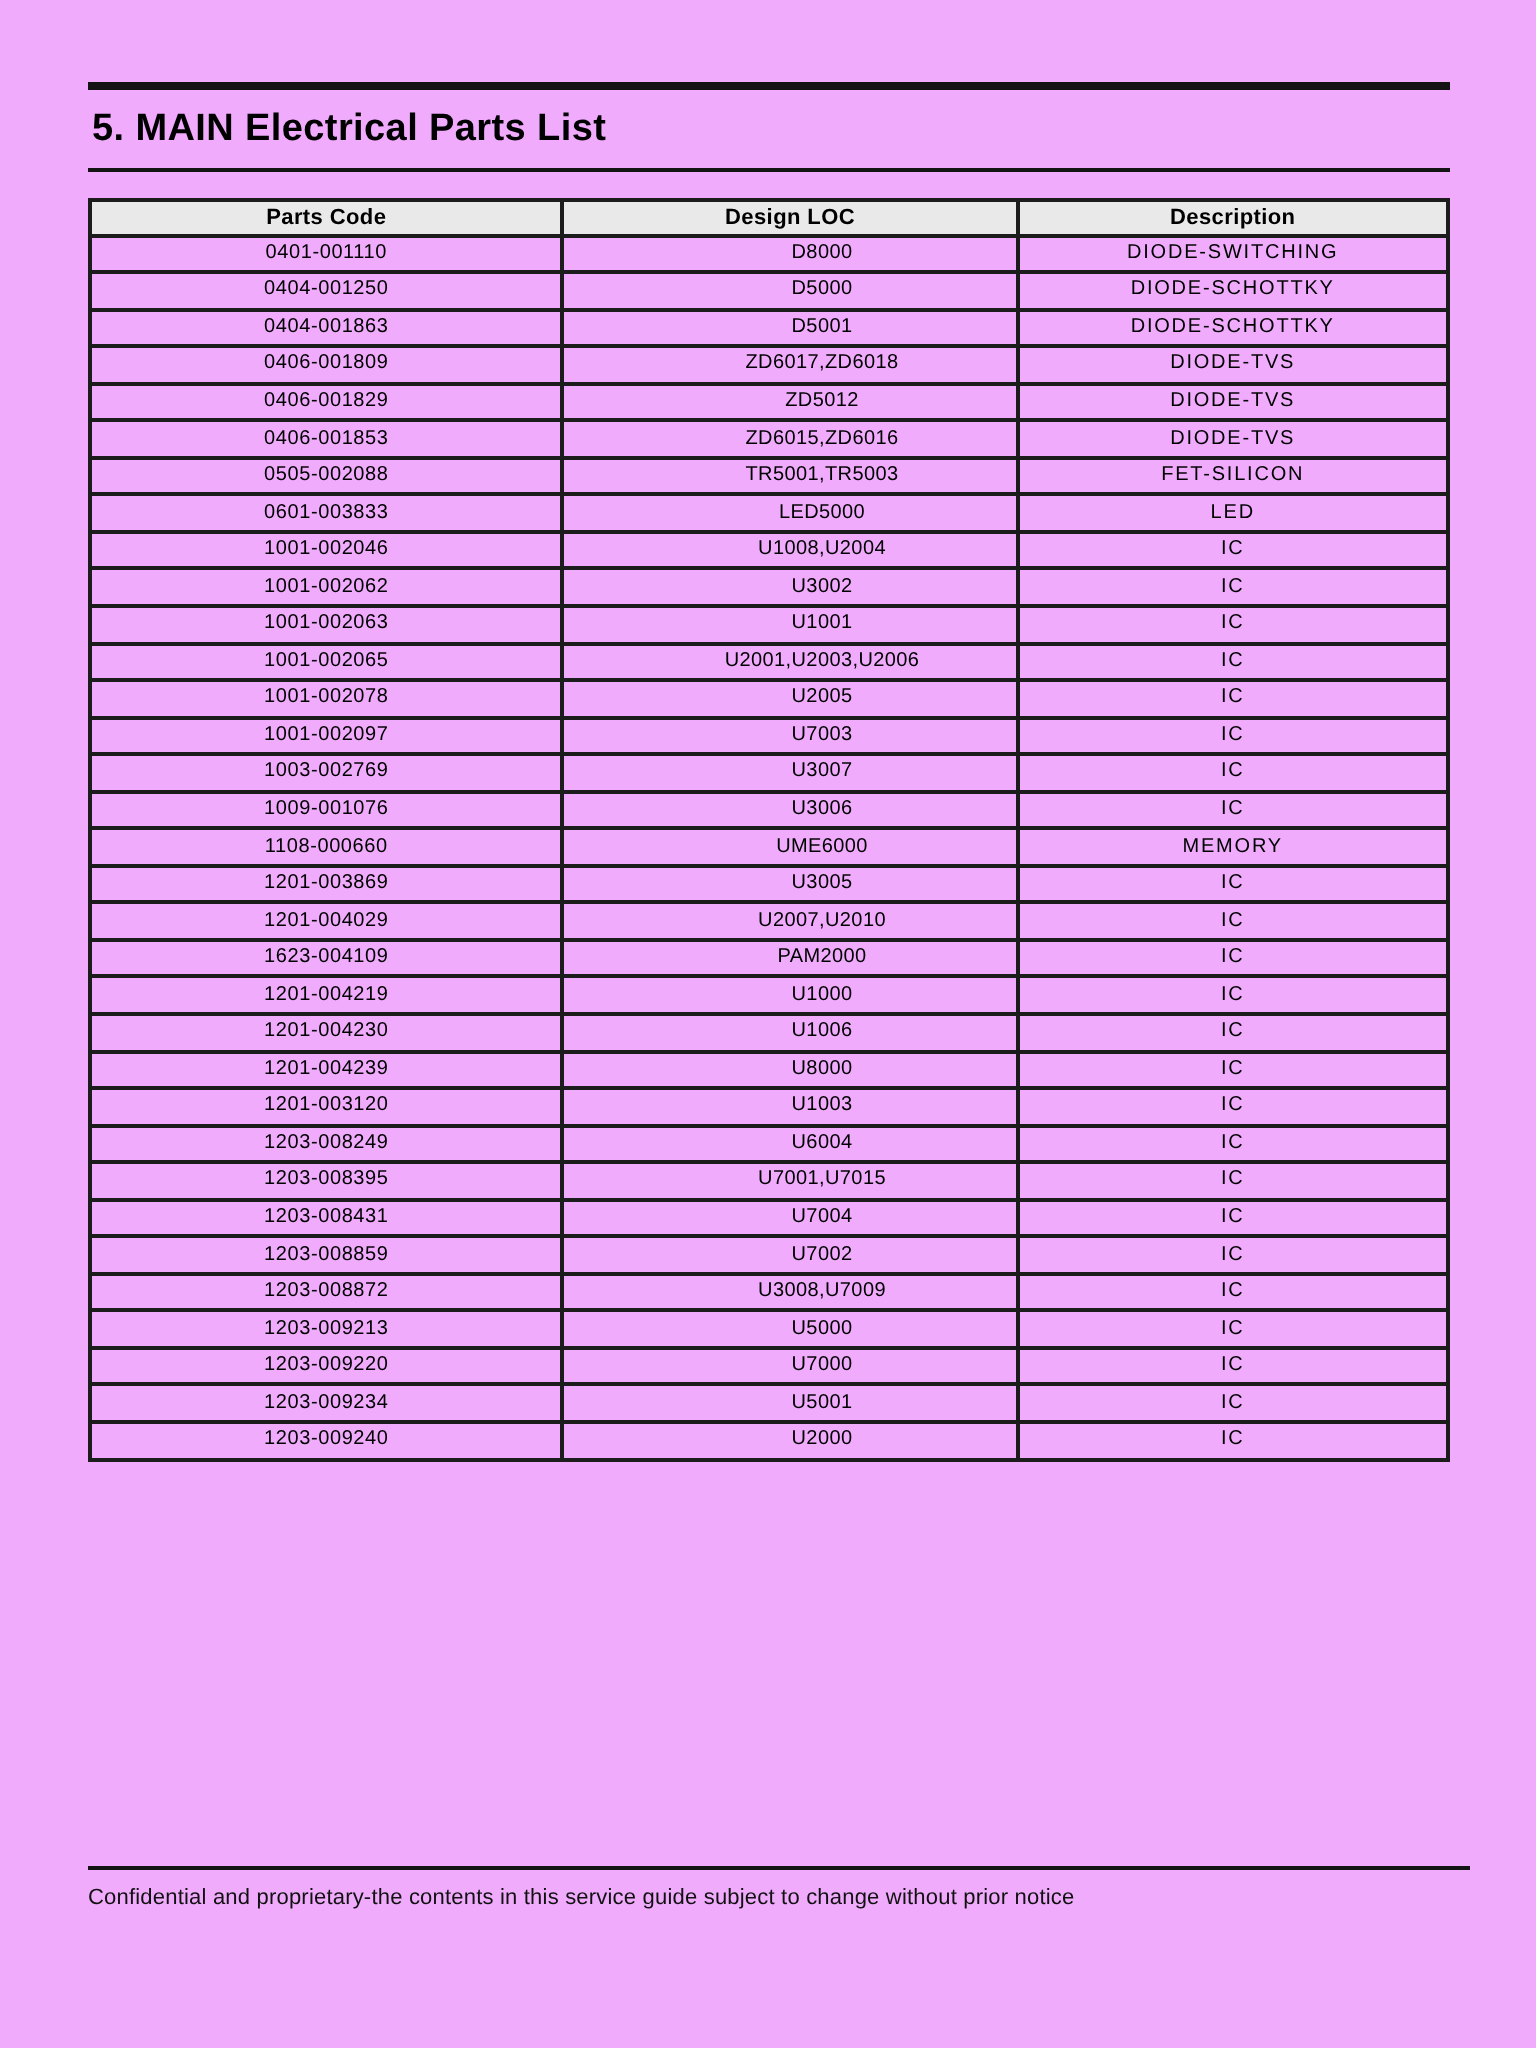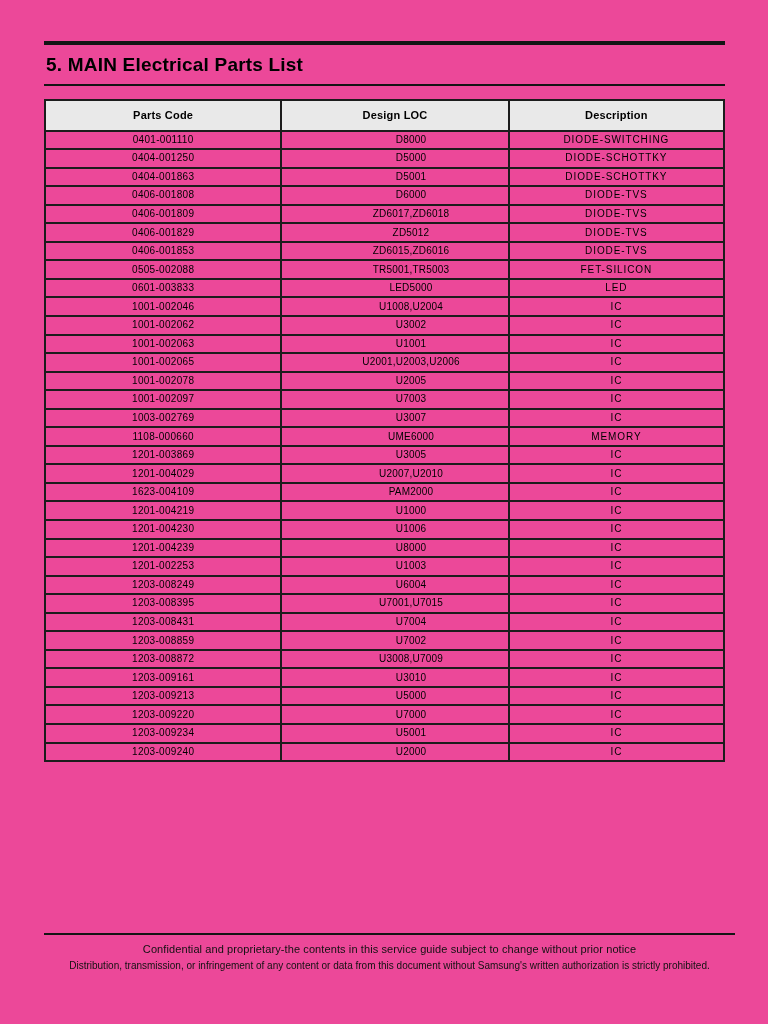--- a/index.html
+++ b/index.html
@@ -4,21 +4,21 @@
 <style>
   * { margin: 0; padding: 0; box-sizing: border-box; }
   html, body { background: #fff; }
   body {
     width: 768px; height: 1024px;
     font-family: "Liberation Sans", sans-serif;
     color: #000;
     position: relative;
     overflow: hidden;
   }
-  .page { position: relative; width: 768px; height: 1024px; background: #ec4899; }
+  .page { position: relative; width: 768px; height: 1024px; background: #f0abfc; }
   .content { position: absolute; left: 44px; right: 43px; top: 0; }
 
   .rule { background: #141414; width: 100%; }
   .rule-top { margin-top: 41px; height: 3.5px; }
   .rule-under-title { height: 2px; }
   .rule-footer { height: 2px; }
 
   .title {
     font-size: 19px;
     font-weight: bold;
@@ -36,21 +36,21 @@
   table.parts, table.parts th, table.parts td {
     border: 2px solid #1c1c1c;
   }
   table.parts col.c1 { width: 34.8%; }
   table.parts col.c2 { width: 33.5%; }
   table.parts col.c3 { width: 31.7%; }
   table.parts th {
     background: #e9e9e9;
     font-size: 11px;
     font-weight: bold;
-    height: 31px;
+    height: 18px;
     text-align: center;
     vertical-align: middle;
     letter-spacing: 0.2px;
   }
   table.parts td {
     font-size: 10px;
     height: 18.55px;
     line-height: 12px;
     text-align: center;
     vertical-align: middle;
@@ -58,21 +58,20 @@
     overflow: hidden;
   }
   table.parts td.parts-code { letter-spacing: 0.3px; }
   table.parts td.design-loc { letter-spacing: 0.2px; padding-left: 32px; }
   table.parts td.description { letter-spacing: 0.9px; }
 
   .footer {
     position: absolute;
     left: 44px; right: 33px;
     top: 933px;
-    text-align: center;
   }
   .footer .rule-footer { width: 100%; }
   .footer-line1 {
     margin-top: 8px;
     font-size: 11px;
     letter-spacing: 0.1px;
     color: #111;
   }
   .footer-line2 {
     margin-top: 5px;
@@ -116,25 +115,20 @@
             <td class="parts-code">0404-001250</td>
             <td class="design-loc">D5000</td>
             <td class="description">DIODE-SCHOTTKY</td>
           </tr>
           <tr>
             <td class="parts-code">0404-001863</td>
             <td class="design-loc">D5001</td>
             <td class="description">DIODE-SCHOTTKY</td>
           </tr>
           <tr>
-            <td class="parts-code">0406-001808</td>
-            <td class="design-loc">D6000</td>
-            <td class="description">DIODE-TVS</td>
-          </tr>
-          <tr>
             <td class="parts-code">0406-001809</td>
             <td class="design-loc">ZD6017,ZD6018</td>
             <td class="description">DIODE-TVS</td>
           </tr>
           <tr>
             <td class="parts-code">0406-001829</td>
             <td class="design-loc">ZD5012</td>
             <td class="description">DIODE-TVS</td>
           </tr>
           <tr>
@@ -181,20 +175,25 @@
             <td class="parts-code">1001-002097</td>
             <td class="design-loc">U7003</td>
             <td class="description">IC</td>
           </tr>
           <tr>
             <td class="parts-code">1003-002769</td>
             <td class="design-loc">U3007</td>
             <td class="description">IC</td>
           </tr>
           <tr>
+            <td class="parts-code">1009-001076</td>
+            <td class="design-loc">U3006</td>
+            <td class="description">IC</td>
+          </tr>
+          <tr>
             <td class="parts-code">1108-000660</td>
             <td class="design-loc">UME6000</td>
             <td class="description">MEMORY</td>
           </tr>
           <tr>
             <td class="parts-code">1201-003869</td>
             <td class="design-loc">U3005</td>
             <td class="description">IC</td>
           </tr>
           <tr>
@@ -216,21 +215,21 @@
             <td class="parts-code">1201-004230</td>
             <td class="design-loc">U1006</td>
             <td class="description">IC</td>
           </tr>
           <tr>
             <td class="parts-code">1201-004239</td>
             <td class="design-loc">U8000</td>
             <td class="description">IC</td>
           </tr>
           <tr>
-            <td class="parts-code">1201-002253</td>
+            <td class="parts-code">1201-003120</td>
             <td class="design-loc">U1003</td>
             <td class="description">IC</td>
           </tr>
           <tr>
             <td class="parts-code">1203-008249</td>
             <td class="design-loc">U6004</td>
             <td class="description">IC</td>
           </tr>
           <tr>
             <td class="parts-code">1203-008395</td>
@@ -243,25 +242,20 @@
             <td class="description">IC</td>
           </tr>
           <tr>
             <td class="parts-code">1203-008859</td>
             <td class="design-loc">U7002</td>
             <td class="description">IC</td>
           </tr>
           <tr>
             <td class="parts-code">1203-008872</td>
             <td class="design-loc">U3008,U7009</td>
-            <td class="description">IC</td>
-          </tr>
-          <tr>
-            <td class="parts-code">1203-009161</td>
-            <td class="design-loc">U3010</td>
             <td class="description">IC</td>
           </tr>
           <tr>
             <td class="parts-code">1203-009213</td>
             <td class="design-loc">U5000</td>
             <td class="description">IC</td>
           </tr>
           <tr>
             <td class="parts-code">1203-009220</td>
             <td class="design-loc">U7000</td>
@@ -278,15 +272,14 @@
             <td class="description">IC</td>
           </tr>
         </tbody>
     </table>
 
   </div>
 
   <div class="footer">
     <div class="rule rule-footer"></div>
     <p class="footer-line1">Confidential and proprietary-the contents in this service guide subject to change without prior notice</p>
-    <p class="footer-line2">Distribution, transmission, or infringement of any content or data from this document without Samsung's written authorization is strictly prohibited.</p>
   </div>
 </div>
 
 </body></html>

